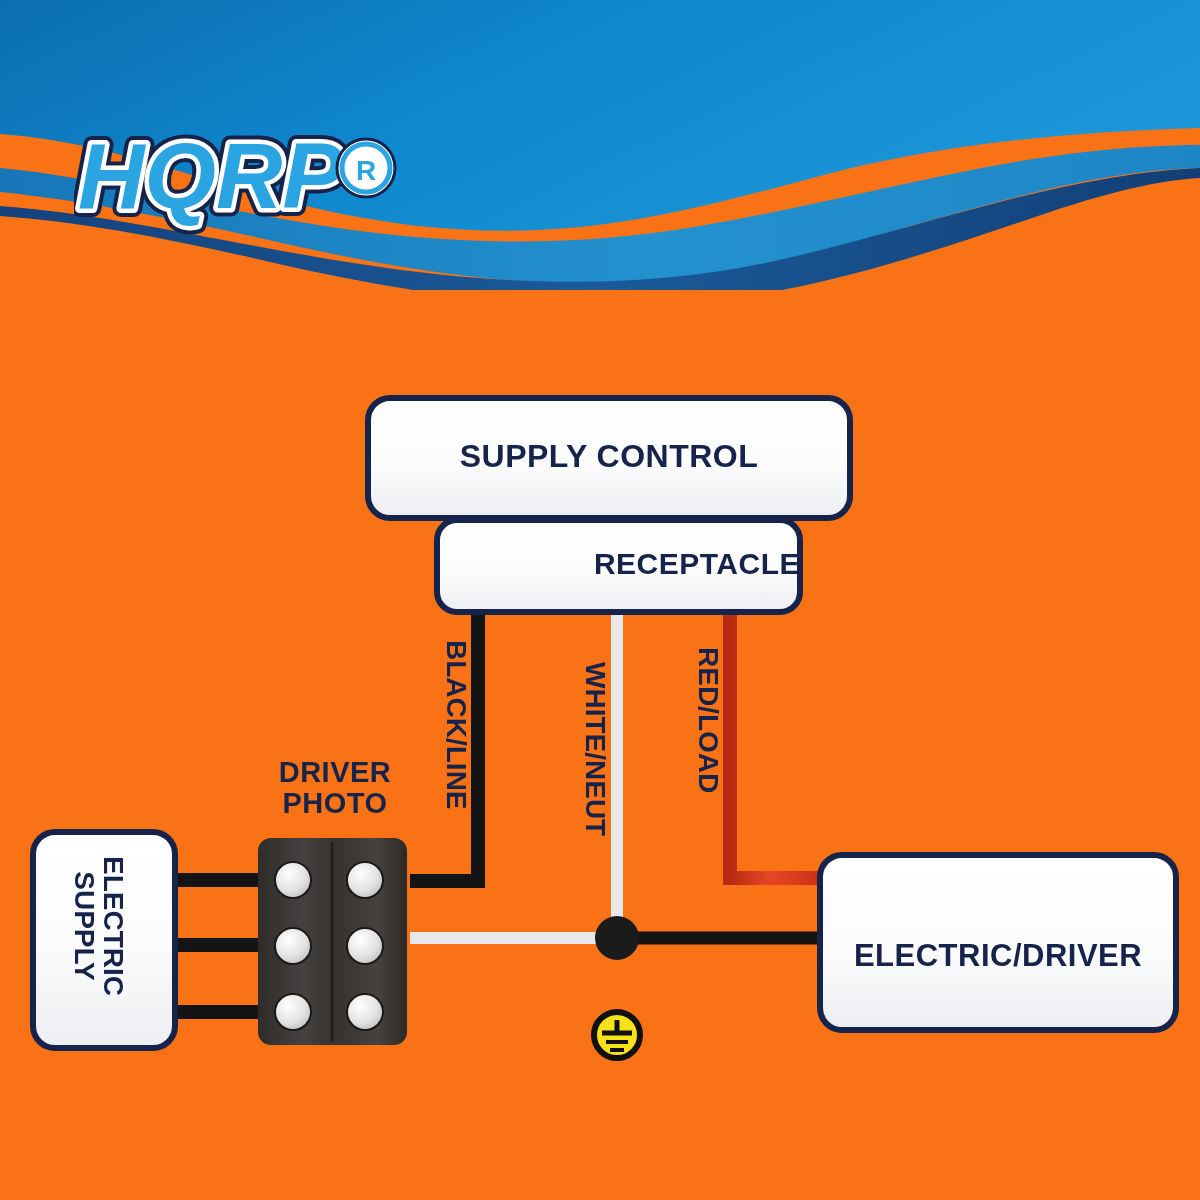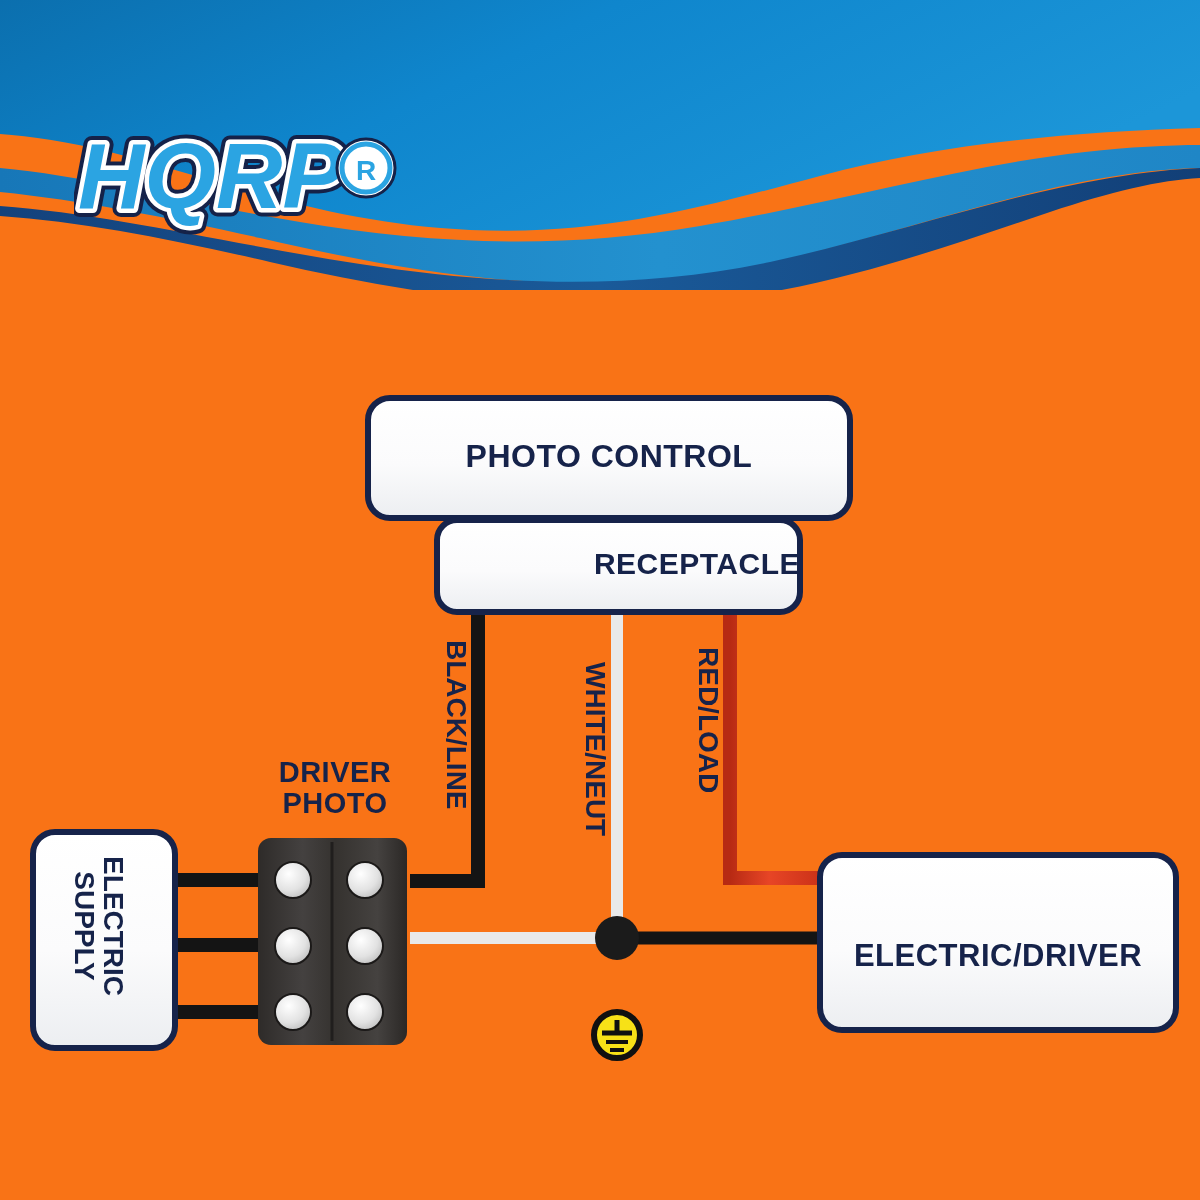--- a/index.html
+++ b/index.html
@@ -195,21 +195,21 @@
       <g>
         <circle cx="617" cy="745" r="23" fill="#f7e117" stroke="#101010" stroke-width="6"></circle>
         <line x1="617" y1="730" x2="617" y2="742" stroke="#101010" stroke-width="5"></line>
         <line x1="602" y1="743" x2="632" y2="743" stroke="#101010" stroke-width="5"></line>
         <line x1="606" y1="752" x2="628" y2="752" stroke="#101010" stroke-width="4"></line>
         <line x1="610" y1="760" x2="624" y2="760" stroke="#101010" stroke-width="4"></line>
       </g>
     </svg>
   </div>
 
-  <div class="boxlabel" id="lbl-photo-control">PHOTO CONTROL</div>
+  <div class="boxlabel" id="lbl-photo-control">SUPPLY CONTROL</div>
 
   <div class="boxlabel" id="lbl-receptacle">RECEPTACLE</div>
 
   <div class="boxlabel" id="lbl-ballast">ELECTRIC/DRIVER</div>
 
   <div class="boxlabel" id="lbl-termal-block">
     <div>DRIVER</div>
     <div>PHOTO</div>
   </div>
 

